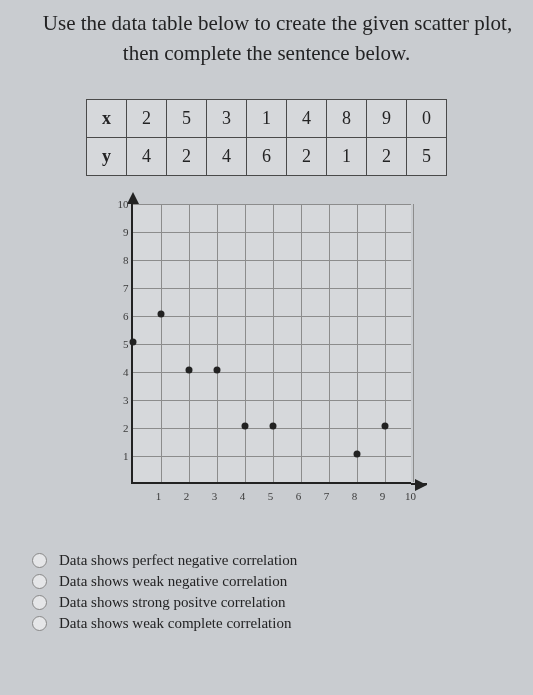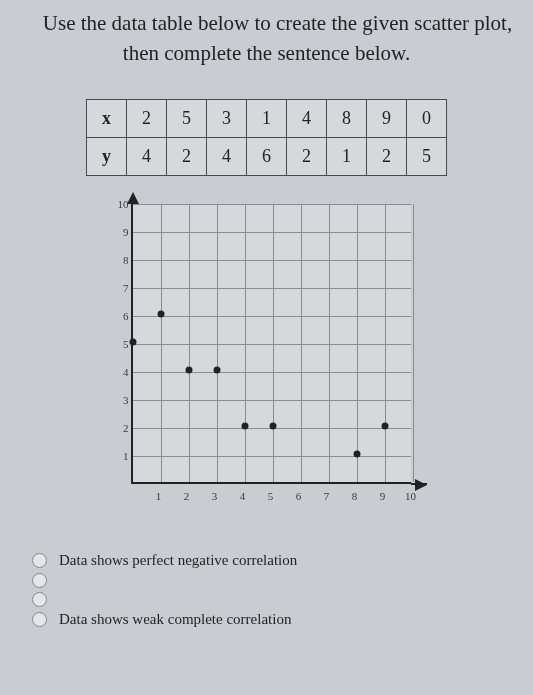--- a/index.html
+++ b/index.html
@@ -222,21 +222,23 @@
   </div>
 </div>
 
 <div class="options">
   <div class="opt-row">
     <div class="radio"></div>
     <span class="opt-label">Data shows perfect negative correlation</span>
   </div>
   <div class="opt-row">
     <div class="radio"></div>
-  </div>
-  <div class="opt-row">
-    <div class="radio"></div>
+    <span class="opt-label">Data shows weak negative correlation</span>
+  </div>
+  <div class="opt-row">
+    <div class="radio"></div>
+    <span class="opt-label">Data shows strong positve correlation</span>
   </div>
   <div class="opt-row">
     <div class="radio"></div>
     <span class="opt-label">Data shows weak complete correlation</span>
   </div>
 </div>
 
 </body></html>

